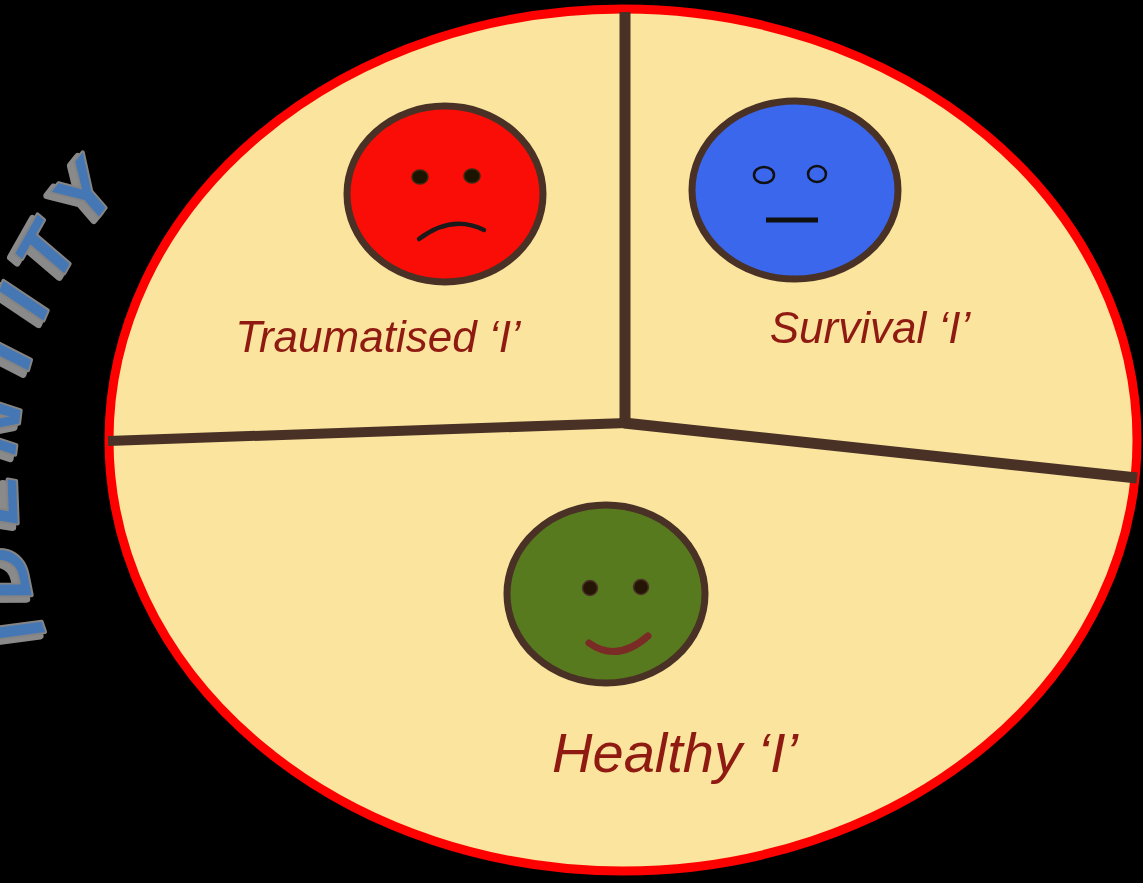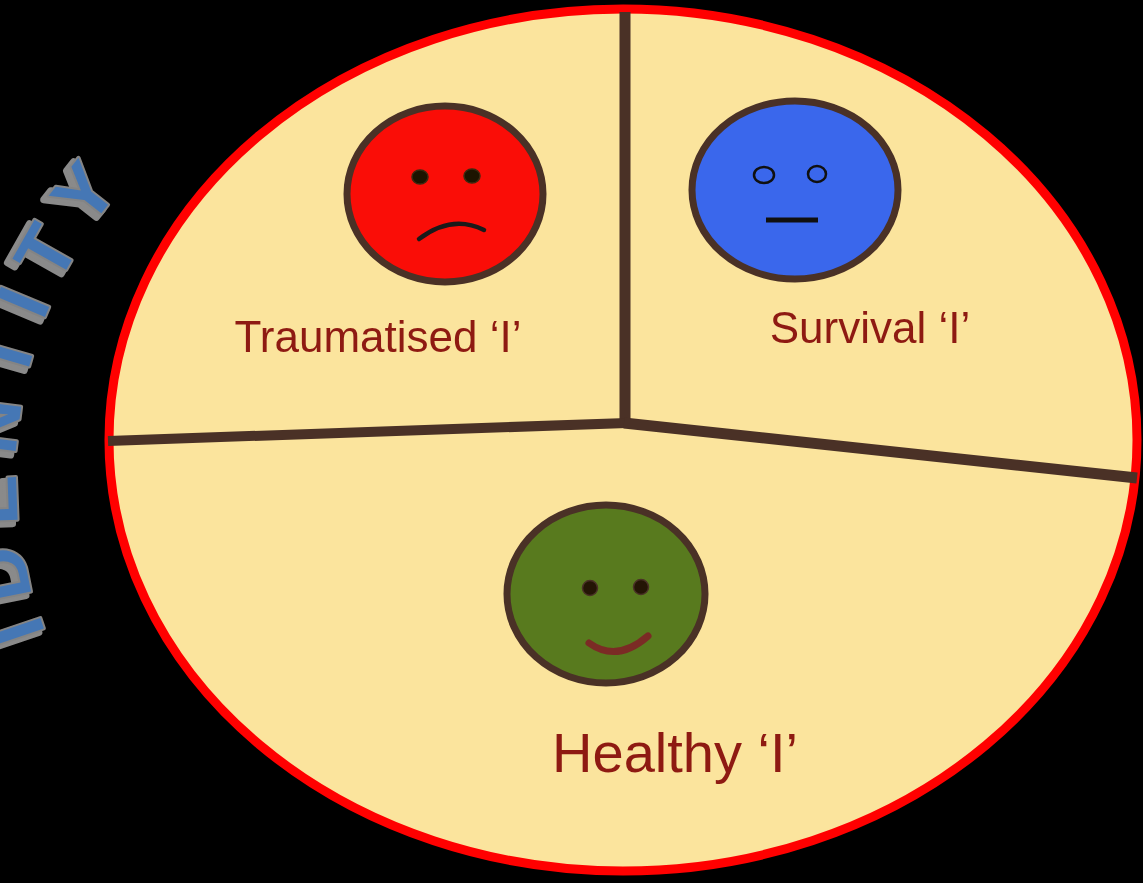--- a/index.html
+++ b/index.html
@@ -8,20 +8,21 @@
     background: #000000;
     width: 1143px;
     height: 883px;
     overflow: hidden;
   }
   .stage {
     position: relative;
     width: 1143px;
     height: 883px;
     background: #000000;
+    font-style: italic;
   }
   svg { display: block; }
 
   .divider {
     stroke: #4A3126;
     fill: none;
   }
   .face-outline {
     stroke: #4A3126;
     stroke-width: 7;

